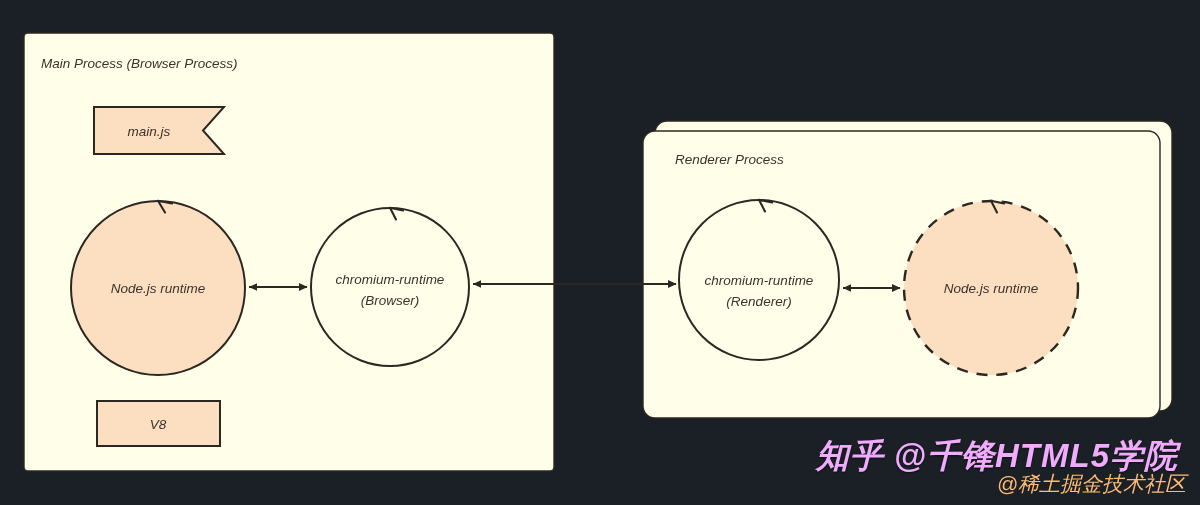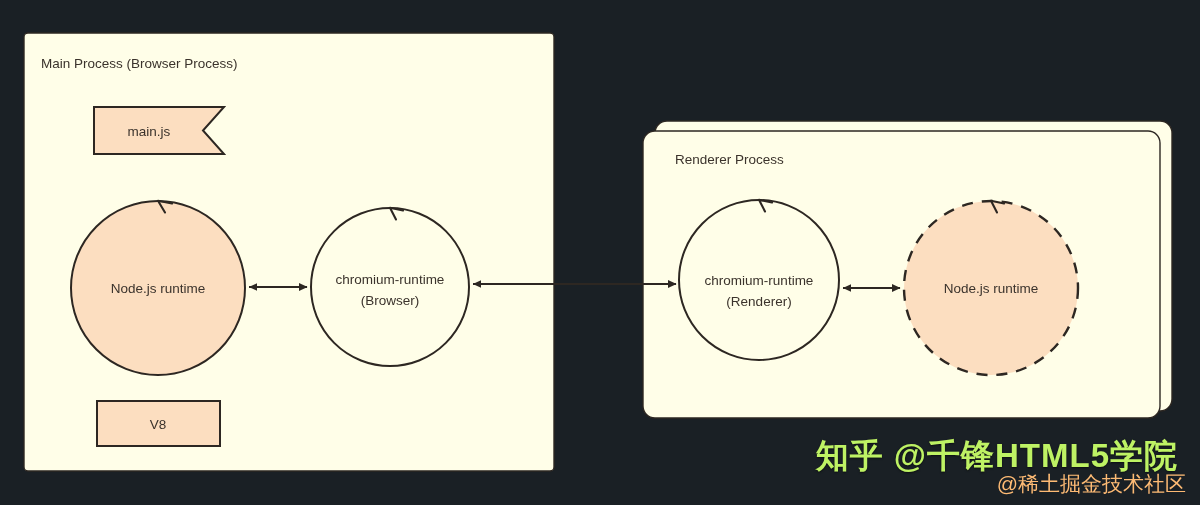--- a/index.html
+++ b/index.html
@@ -12,20 +12,21 @@
     background: #1a2025;
     font-family: "Liberation Sans", sans-serif;
     overflow: hidden;
     position: relative;
   }
   #stage {
     position: absolute;
     left: 0; top: 0;
     width: 1200px;
     height: 487px;
+    font-style: italic;
   }
   svg.diagram {
     position: absolute;
     left: 0; top: 0;
     width: 1200px;
     height: 505px;
     display: block;
   }
   .node-label {
     font-family: "Liberation Sans", sans-serif;
@@ -37,21 +38,21 @@
     font-size: 13.5px;
     fill: #3b332c;
   }
   .wm-main {
     position: absolute;
     right: 22px;
     top: 434px;
     font-family: "Liberation Sans", sans-serif;
     font-size: 33px;
     font-weight: bold;
-    color: #bef264;
+    color: #f0abfc;
     letter-spacing: 1px;
     white-space: nowrap;
     text-shadow: 0 1px 2px rgba(0,0,0,0.55);
   }
   .wm-sub {
     position: absolute;
     right: 14px;
     top: 470px;
     font-family: "Liberation Sans", sans-serif;
     font-size: 21px;

